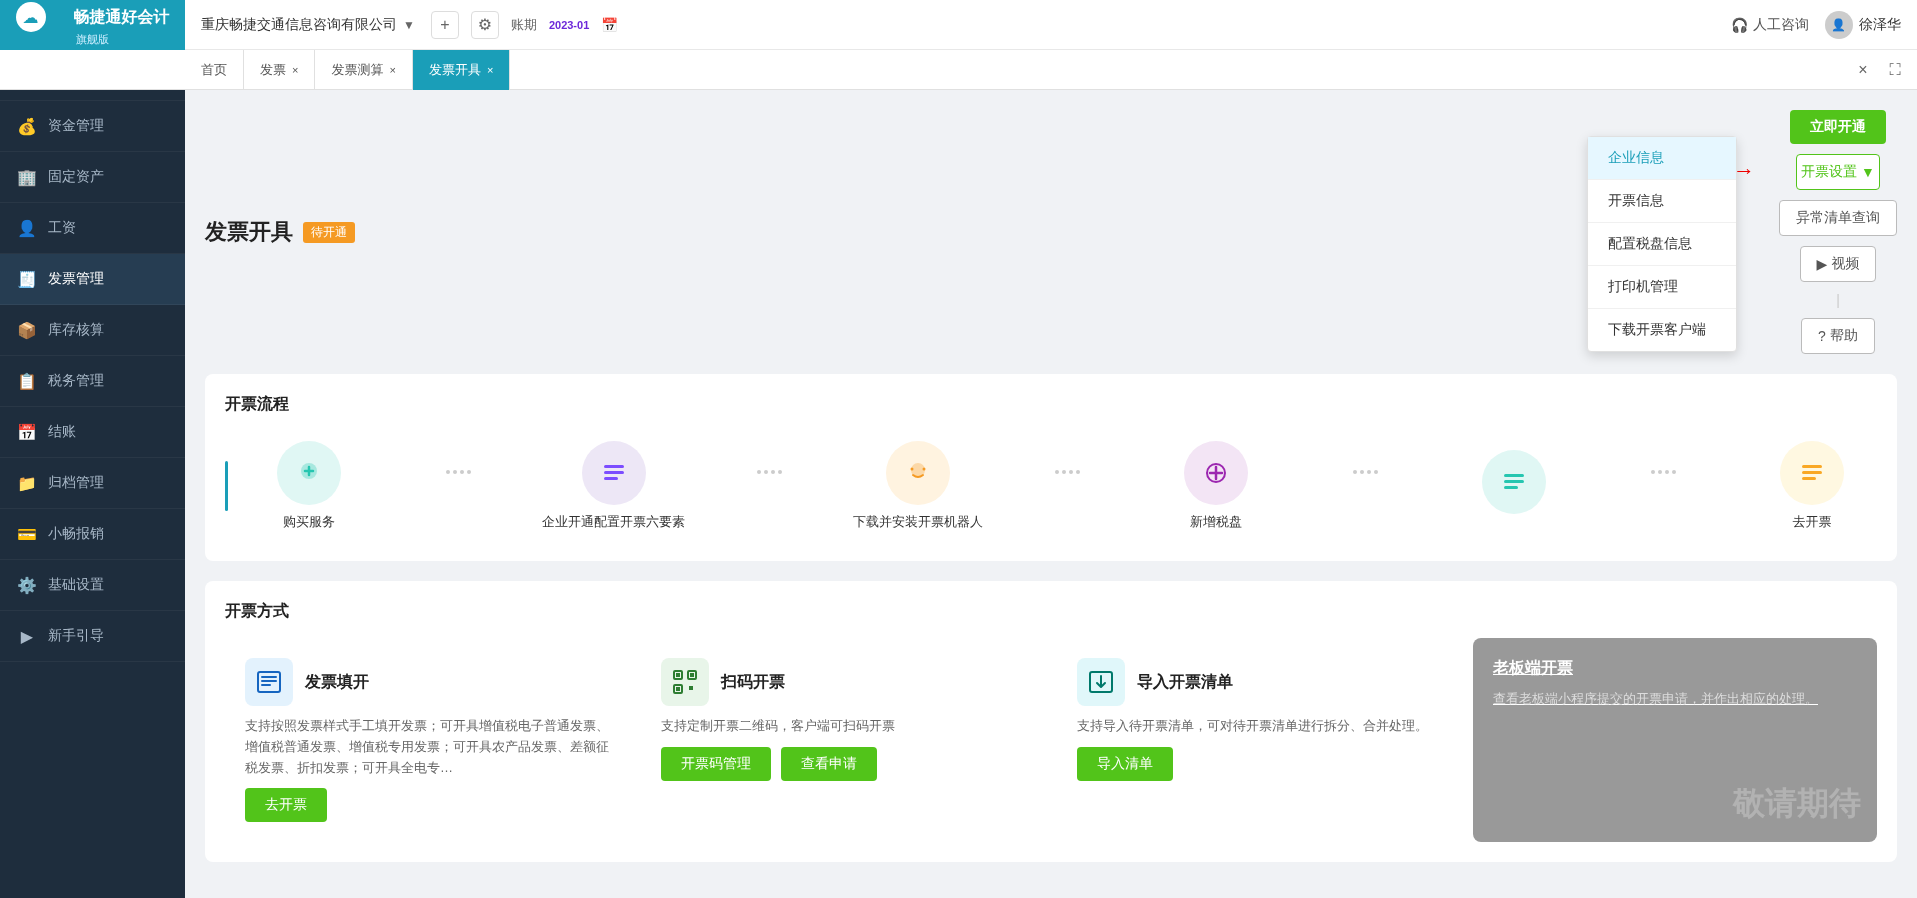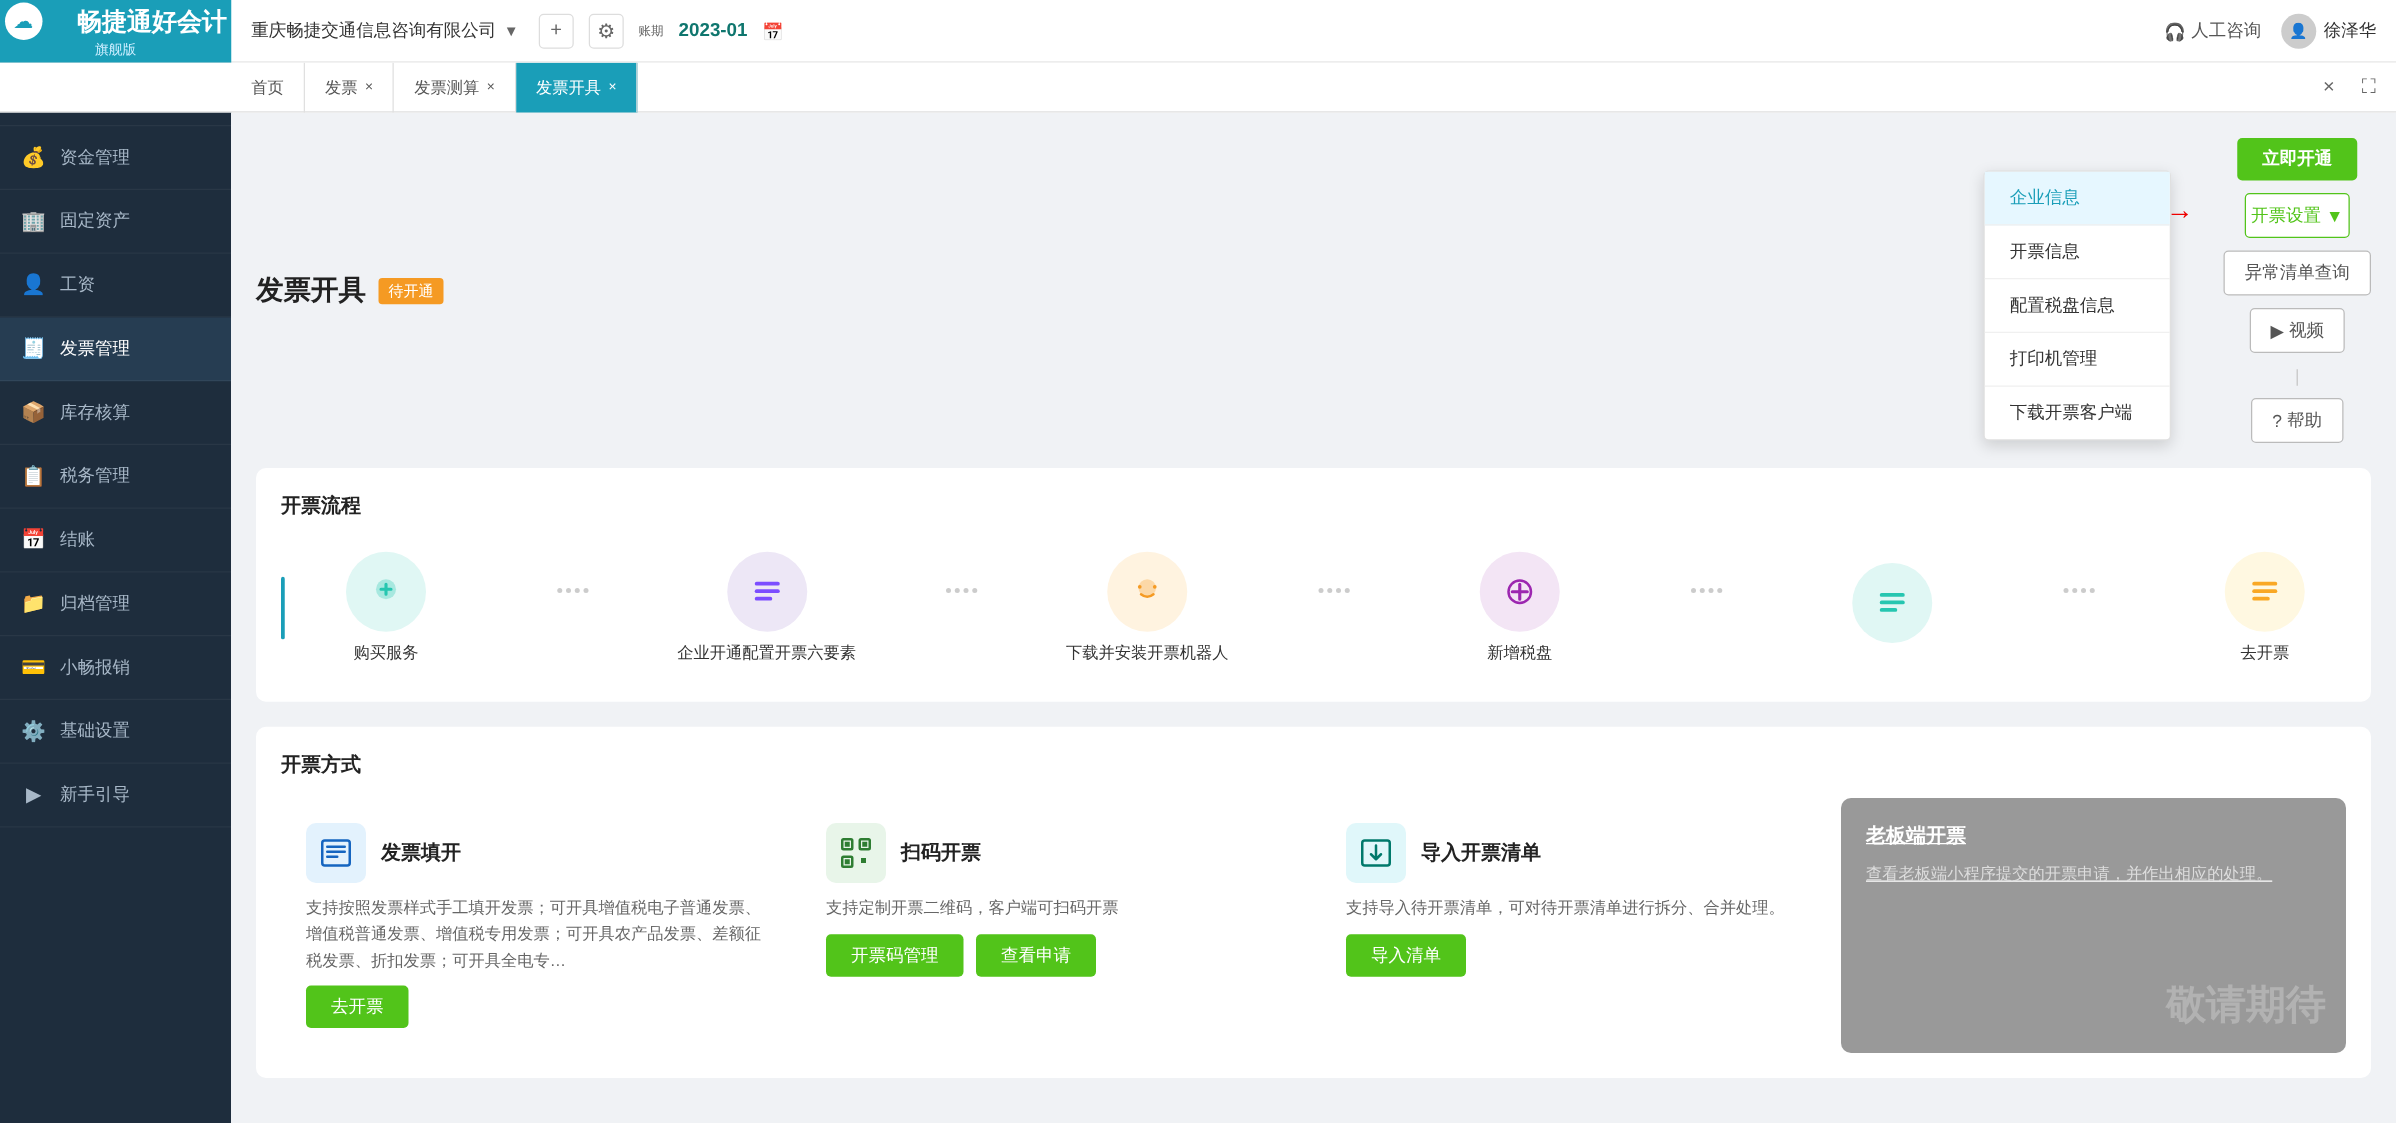--- a/index.html
+++ b/index.html
@@ -9,30 +9,30 @@
     .top-header {
       display: flex; align-items: center; height: 50px;
       background: #fff; border-bottom: 1px solid #e8e8e8; padding: 0 16px;
       position: relative; z-index: 100;
     }
     .logo-area {
       width: 185px; min-width: 185px; background: #1a9eb8;
       height: 50px; display: flex; align-items: center; justify-content: center;
       margin-left: -16px; margin-right: 16px;
     }
-    .logo-text { color: #fff; font-size: 20px; font-weight: bold; margin-left: 22px; }
+    .logo-text { color: #fff; font-size: 16px; font-weight: bold; margin-left: 22px; }
     .logo-sub { color: #cef; font-size: 11px; }
     .company-selector {
       display: flex; align-items: center; gap: 6px; cursor: pointer; color: #333; font-size: 14px;
     }
     .company-arrow { color: #666; font-size: 12px; }
     .header-actions { display: flex; align-items: center; gap: 12px; margin-left: 16px; }
     .header-icon { width: 28px; height: 28px; display: flex; align-items: center; justify-content: center; cursor: pointer; color: #666; font-size: 16px; border: 1px solid #ddd; border-radius: 4px; }
-    .period-label { color: #666; font-size: 10px; }
-    .period-value { color: #0f766e; font-size: 15px; font-weight: bold; }
+    .period-label { color: #666; font-size: 13px; }
+    .period-value { color: #6d28d9; font-size: 11px; font-weight: bold; }
     .period-cal { color: #1a9eb8; cursor: pointer; }
     .header-right { margin-left: auto; display: flex; align-items: center; gap: 16px; color: #333; }
     .consult-btn { display: flex; align-items: center; gap: 4px; cursor: pointer; color: #555; }
     .user-info { display: flex; align-items: center; gap: 6px; cursor: pointer; }
     .user-avatar { width: 28px; height: 28px; background: #ccc; border-radius: 50%; display: flex; align-items: center; justify-content: center; color: #fff; font-size: 12px; }
 
     
     .tab-bar {
       display: flex; align-items: center; height: 40px; background: #fff;
       border-bottom: 1px solid #e0e0e0; padding: 0 0 0 185px;

